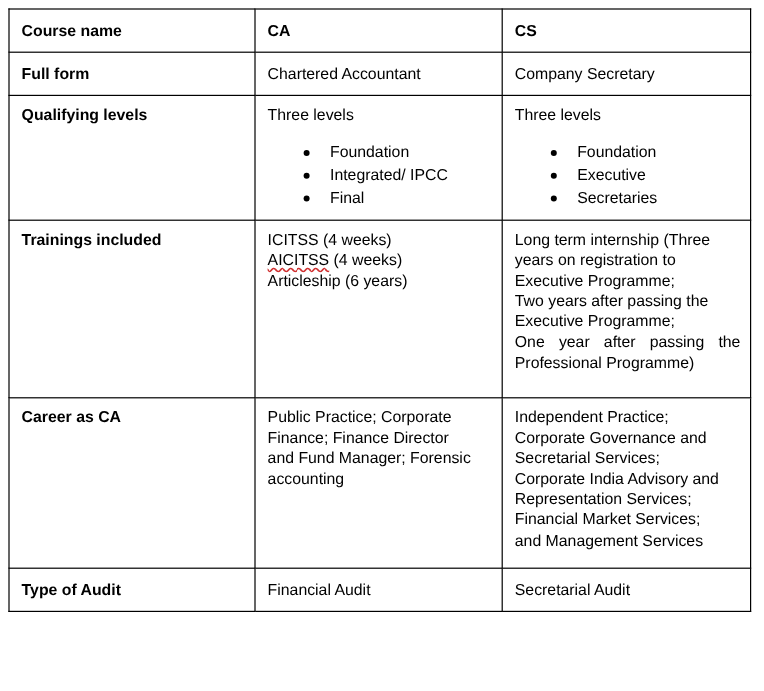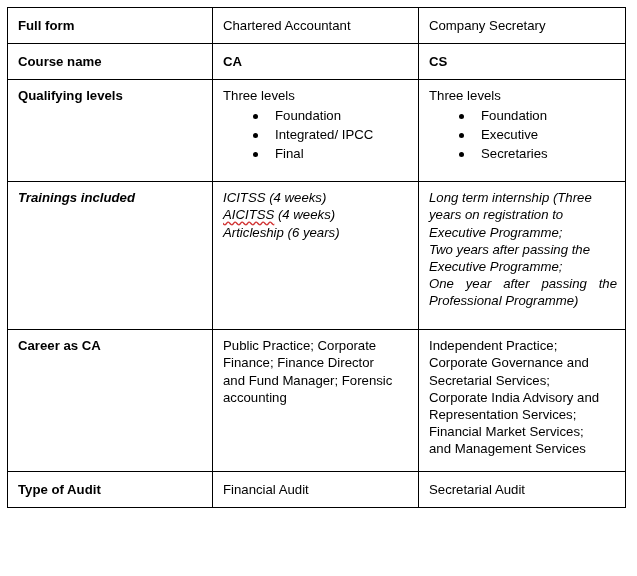--- a/index.html
+++ b/index.html
@@ -52,21 +52,21 @@
   tr.mid td { vertical-align: middle; padding-top: 9px; padding-bottom: 9px; }
 
   .lines p {
     margin: 0;
   }
   .justify p.j {
     text-align: justify;
     text-align-last: justify;
   }
   ul.levels {
-    margin: 3px 0 0 0;
+    margin: 14px 0 0 0;
     padding-left: 30px;
     list-style: none;
   }
   ul.levels li {
     position: relative;
     padding-left: 22px;
     line-height: 1.42;
   }
   ul.levels li::before {
     content: "";
@@ -75,53 +75,53 @@
     top: 7px;
     width: 5px;
     height: 5px;
     border-radius: 50%;
     background: #000000;
   }
   .misspell {
     text-decoration: underline wavy #d03030;
     text-decoration-skip-ink: none;
   }
-  .tall td { height: 132px; font-style: italic; }
+  .tall td { height: 132px; }
   .tall2 td { height: 126px; }
   .lv td { height: 86px; }
 </style>
 </head>
 <body>
 
 <div class="sheet">
   <table class="compare">
     <colgroup>
       <col class="c-label">
         <col class="c-ca">
         <col class="c-cs">
     </colgroup>
     <tbody>
       <tr class="mid">
-        <td class="label">Full form</td>
-        <td>
-          <div class="lines">
-              <p>Chartered Accountant</p>
-            </div>
-        </td>
-        <td>
-          <div class="lines">
-              <p>Company Secretary</p>
-            </div>
-        </td>
-      </tr>
-
-      <tr class="mid">
         <td class="hdr">Course name</td>
         <td class="hdr">CA</td>
         <td class="hdr">CS</td>
+      </tr>
+
+      <tr class="mid">
+        <td class="label">Full form</td>
+        <td>
+          <div class="lines">
+              <p>Chartered Accountant</p>
+            </div>
+        </td>
+        <td>
+          <div class="lines">
+              <p>Company Secretary</p>
+            </div>
+        </td>
       </tr>
 
 
       <tr class="lv">
         <td class="label">Qualifying levels</td>
         <td>
           <div class="lines">
               <p>Three levels</p>
             </div>
           <ul class="levels">

